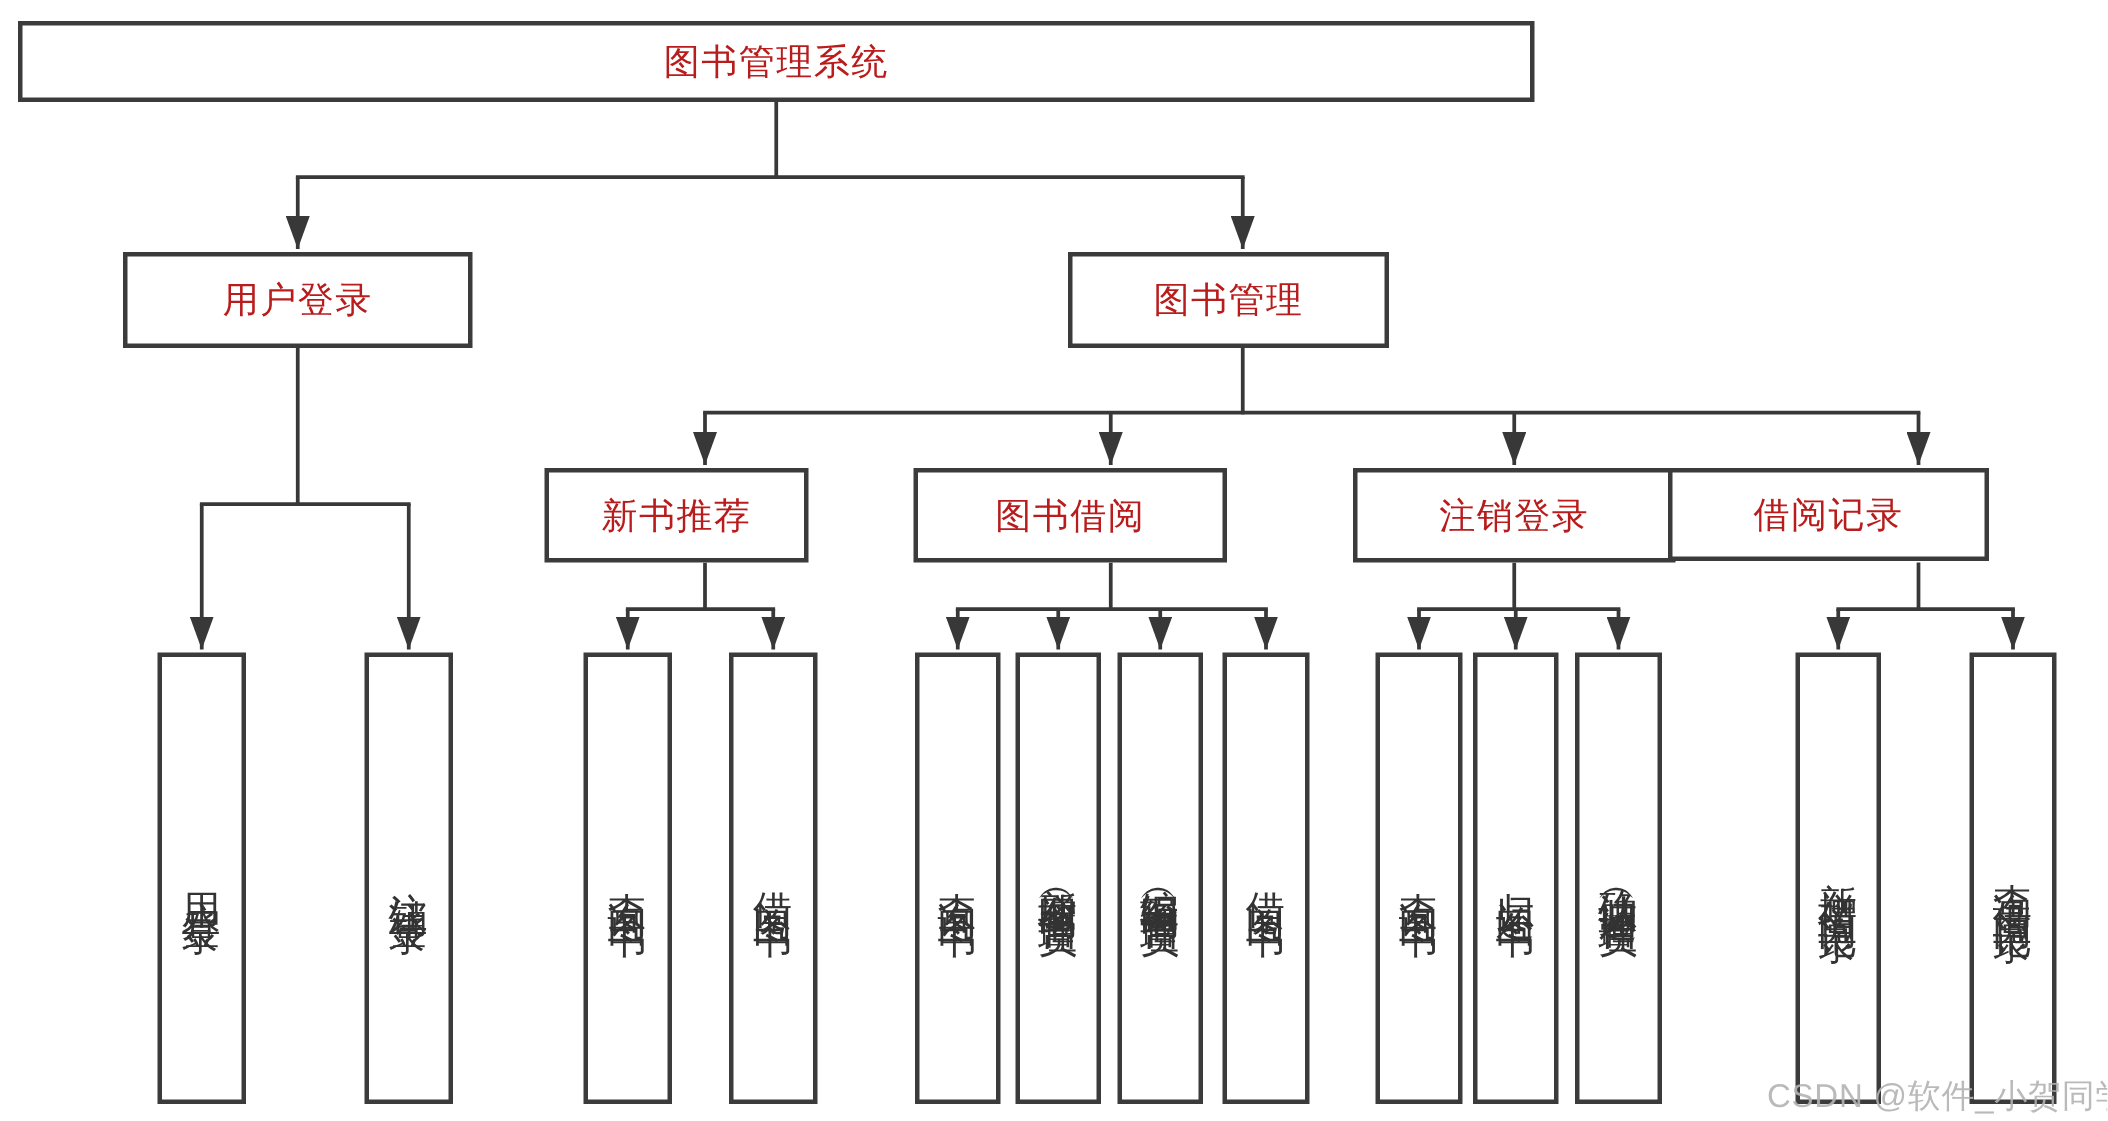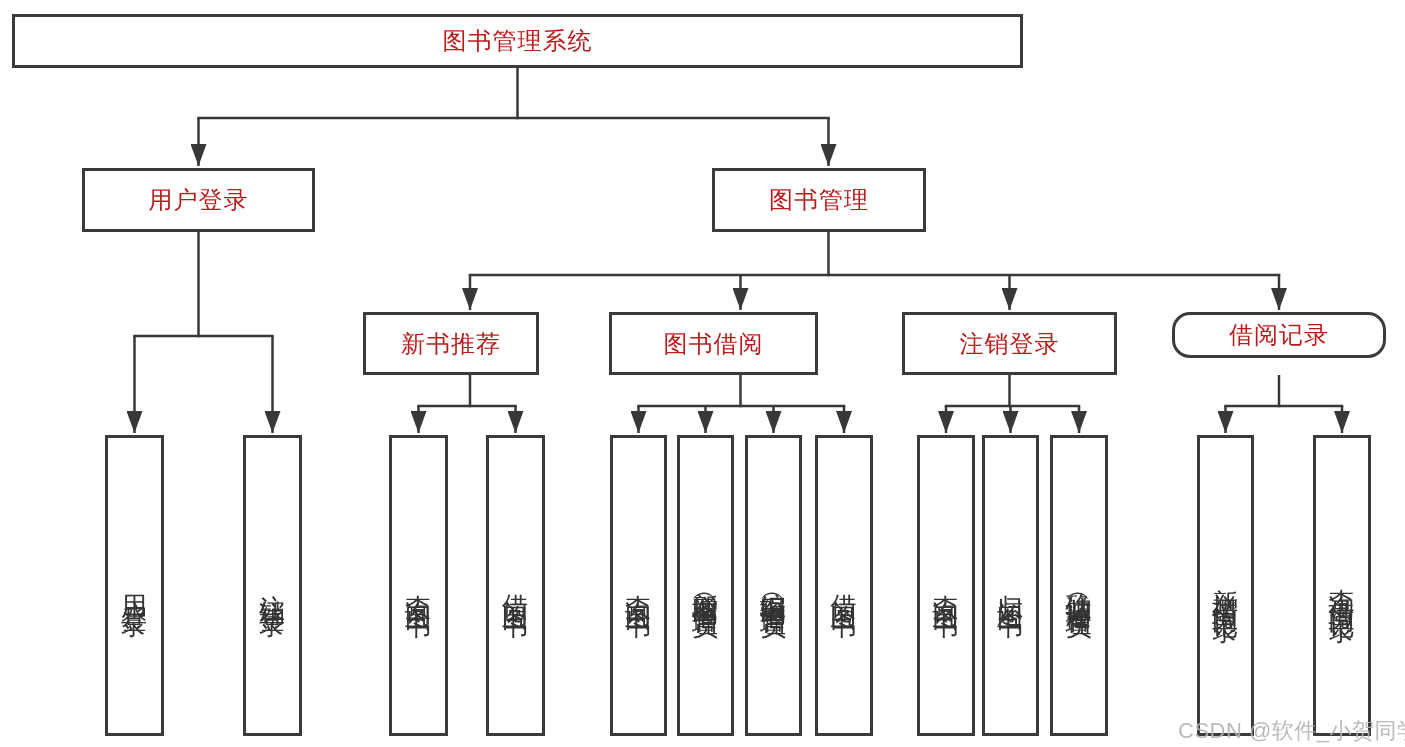--- a/index.html
+++ b/index.html
@@ -115,21 +115,21 @@
   </svg>
 
   <div class="hnode" style="left:12px; top:14px; width:1011px; height:54px;">图书管理系统</div>
 
   <div class="hnode" style="left:82px; top:168px; width:233px; height:64px;">用户登录</div>
   <div class="hnode" style="left:712px; top:168px; width:214px; height:64px;">图书管理</div>
 
   <div class="hnode" style="left:363px; top:312px; width:176px; height:63px;">新书推荐</div>
   <div class="hnode" style="left:609px; top:312px; width:209px; height:63px;">图书借阅</div>
   <div class="hnode" style="left:902px; top:312px; width:215px; height:63px;">注销登录</div>
-  <div class="hnode" style="left:1172px; top:312px; width:214px; height:46px;border-radius:18px;">借阅记录</div>
+  <div class="hnode" style="left:1112px; top:312px; width:214px; height:62px;">借阅记录</div>
 
   <div class="leaf" style="left:105px; top:435px; width:59px; height:301px;">用户登录</div>
   <div class="leaf" style="left:243px; top:435px; width:59px; height:301px;">注销登录</div>
 
   <div class="leaf" style="left:389px; top:435px; width:59px; height:301px;">查询图书</div>
   <div class="leaf" style="left:486px; top:435px; width:59px; height:301px;">借阅图书</div>
 
   <div class="leaf" style="left:610px; top:435px; width:57px; height:301px;">查询图书</div>
   <div class="leaf" style="left:677px; top:435px; width:57px; height:301px; letter-spacing:3px;">新增图书（管理员）</div>
   <div class="leaf" style="left:745px; top:435px; width:57px; height:301px; letter-spacing:3px;">编辑图书（管理员）</div>

